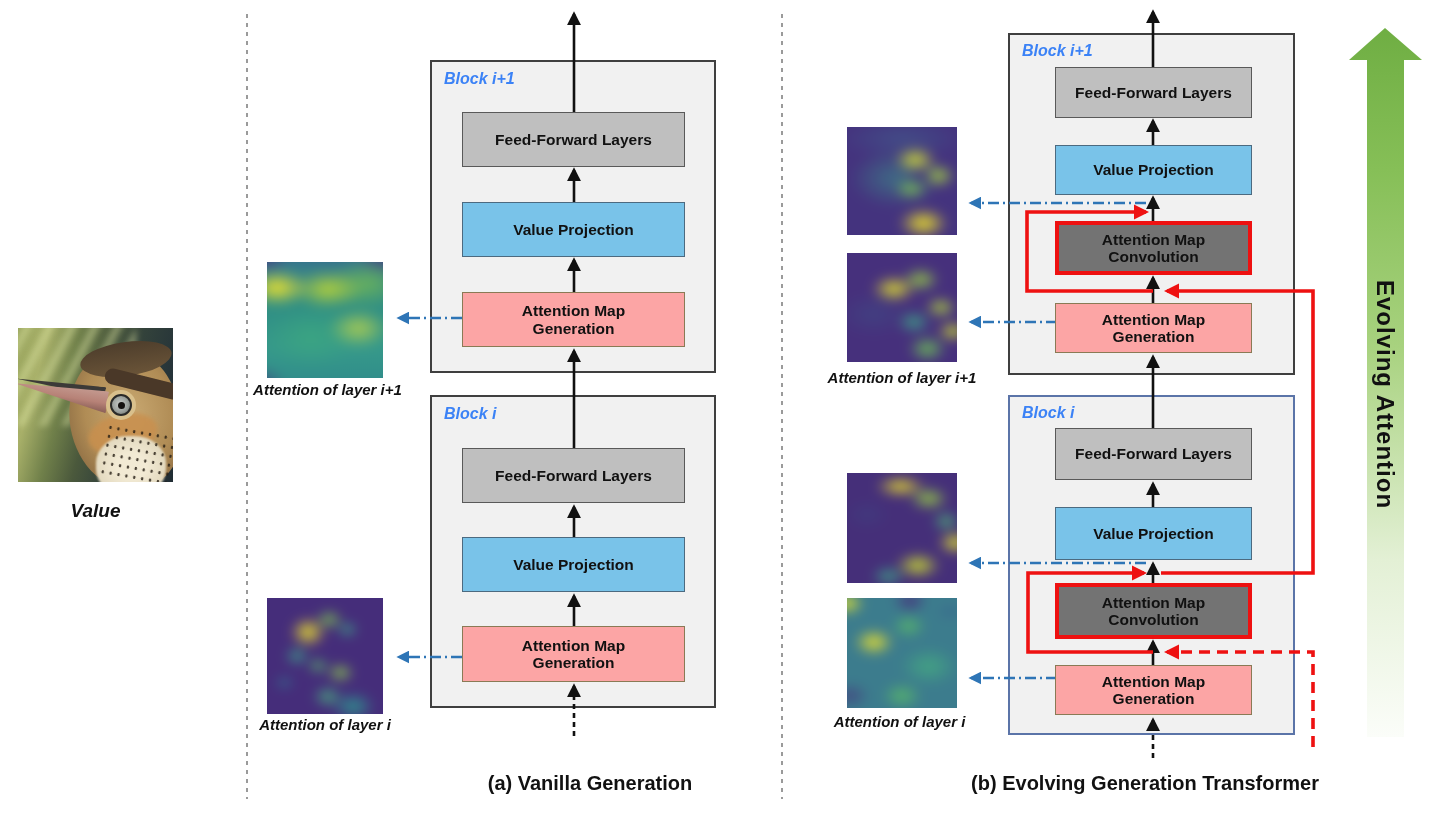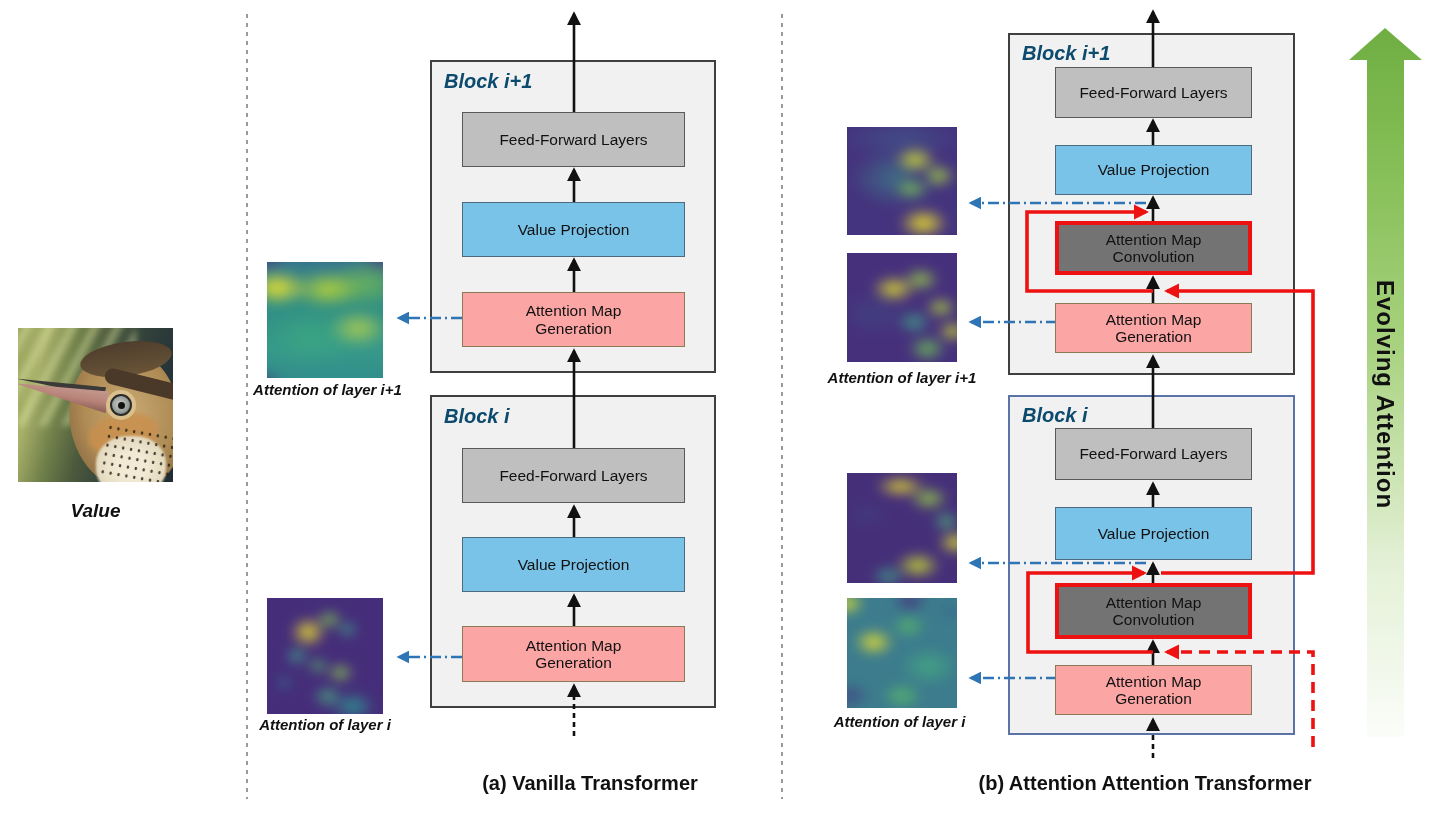--- a/index.html
+++ b/index.html
@@ -1,24 +1,24 @@
 <!DOCTYPE html>
 <html><head>
 <meta charset="utf-8">
 <style>
   html,body{margin:0;padding:0;background:#ffffff;font-family:"Liberation Sans",sans-serif;}
   .fig{position:relative;width:1439px;height:813px;background:#ffffff;overflow:hidden;}
   svg.lines{position:absolute;left:0;top:0;z-index:2;pointer-events:none;}
   
   .block{position:absolute;background:#f1f1f1;border:2px solid #3f3f3f;z-index:1;box-sizing:border-box;}
   .block.blue-border{border-color:#5b74a8;}
-  .block-label{position:absolute;z-index:3;font-size:20px;font-weight:bold;font-style:italic;color:#0c4a6e;}
+  .block-label{position:absolute;z-index:3;font-size:16px;font-weight:bold;font-style:italic;color:#3b82f6;}
   
   .box{position:absolute;z-index:3;display:flex;align-items:center;justify-content:center;
-       text-align:center;font-weight:normal;font-size:15.5px;line-height:1.12;color:#111;
+       text-align:center;font-weight:bold;font-size:15.5px;line-height:1.12;color:#111;
        box-sizing:border-box;border:1.5px solid #6f6f6f;}
   .box .wrap{display:inline-block;max-width:150px;}
   .box .nowrap{white-space:nowrap;}
   .box.ffn{background:#bfbfbf;border-color:#595959;}
   .box.vp{background:#79c3e9;border-color:#4c6a80;}
   .box.amg{background:#fca5a5;border-color:#8a7a55;}
   .box.amc{background:#737373;border:4px solid #ee1111;}
   
   .caption{position:absolute;z-index:3;font-weight:bold;color:#111;text-align:center;white-space:nowrap;}
   .panel-caption{font-size:20px;}
@@ -278,18 +278,18 @@
     </div>
   <div class="caption att-caption" style="left:807px;top:369px;width:190px;">Attention of layer i+1</div>
   <div class="hm hm5" style="left:847px;top:473px;width:110px;height:110px;">
       <div class="hm-inner"></div>
     </div>
   <div class="hm hm6" style="left:847px;top:598px;width:110px;height:110px;">
       <div class="hm-inner"></div>
     </div>
   <div class="caption att-caption" style="left:812px;top:713px;width:175px;">Attention of layer i</div>
 
-  <div class="caption panel-caption" style="left:430px;top:772px;width:320px;">(a) Vanilla Transformer</div>
-  <div class="caption panel-caption" style="left:950px;top:772px;width:390px;">(b) Attention Attention Transformer</div>
+  <div class="caption panel-caption" style="left:430px;top:772px;width:320px;">(a) Vanilla Generation</div>
+  <div class="caption panel-caption" style="left:950px;top:772px;width:390px;">(b) Evolving Generation Transformer</div>
 
   <div class="evolve-label" style="left:1362px;top:200px;width:46px;height:390px;">Evolving Attention</div>
 
 </div>
 
 </body></html>

